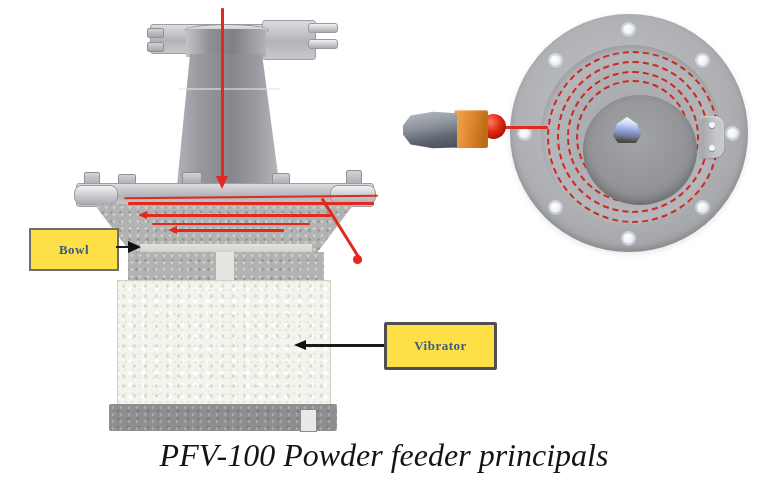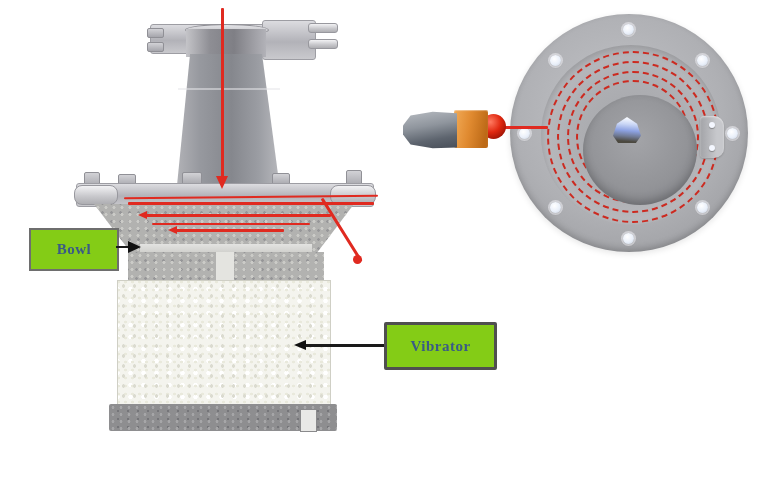--- a/index.html
+++ b/index.html
@@ -35,22 +35,22 @@
   .speckle-dark{background-color:#8e8e90;
     background-image:radial-gradient(circle,#a6a6a8 1.3px,transparent 1.6px),
       radial-gradient(circle,#757579 1.2px,transparent 1.5px);
     background-size:8px 7px,10px 8px;background-position:0 0,4px 3px;}
 
   
   .redline{background:#e02a20;border-radius:1px;}
   .tri{width:0;height:0;}
 
   
-  .callout{background:#84cc16;display:flex;align-items:center;justify-content:center;
-    font-weight:bold;font-size:15px;color:#3a5a86;letter-spacing:.5px;
+  .callout{background:#fde047;display:flex;align-items:center;justify-content:center;
+    font-weight:bold;font-size:13px;color:#3a5a86;letter-spacing:.5px;
     font-family:"Liberation Serif", serif;}
 
   
   .tv-flange{border-radius:50%;
     background:radial-gradient(circle at 46% 42%,#c3c4c8 0%,#afb0b4 55%,#9c9da1 85%,#8e8f93 100%);
     box-shadow:inset 0 -3px 6px rgba(0,0,0,.18), 0 2px 6px rgba(0,0,0,.10);}
   .tv-track{border-radius:50%;
     background:radial-gradient(circle,#a5a6aa 0%,#aeafb3 45%,#b8b9bd 70%,#9e9fa3 100%);
     box-shadow:inset 0 3px 8px rgba(0,0,0,.20);}
   .tv-ring{border:2px dashed #cc2a20;border-radius:50%;}
@@ -171,14 +171,15 @@
     </div>
   </div>
 
   <div>
     <div class="abs redline" style="left:504px;top:126px;width:44px;height:2.5px;"></div>
     <div class="abs out-ball" style="left:481px;top:114px;width:25px;height:25px;"></div>
     <div class="abs out-block" style="left:454px;top:110px;width:34px;height:38px;"></div>
     <div class="abs out-nozzle" style="left:403px;top:111px;width:54px;height:38px;"></div>
   </div>
 
+  <div class="abs caption" style="left:0;top:437px;">PFV-100 Powder feeder principals</div>
 
 </div>
 
 </body></html>

